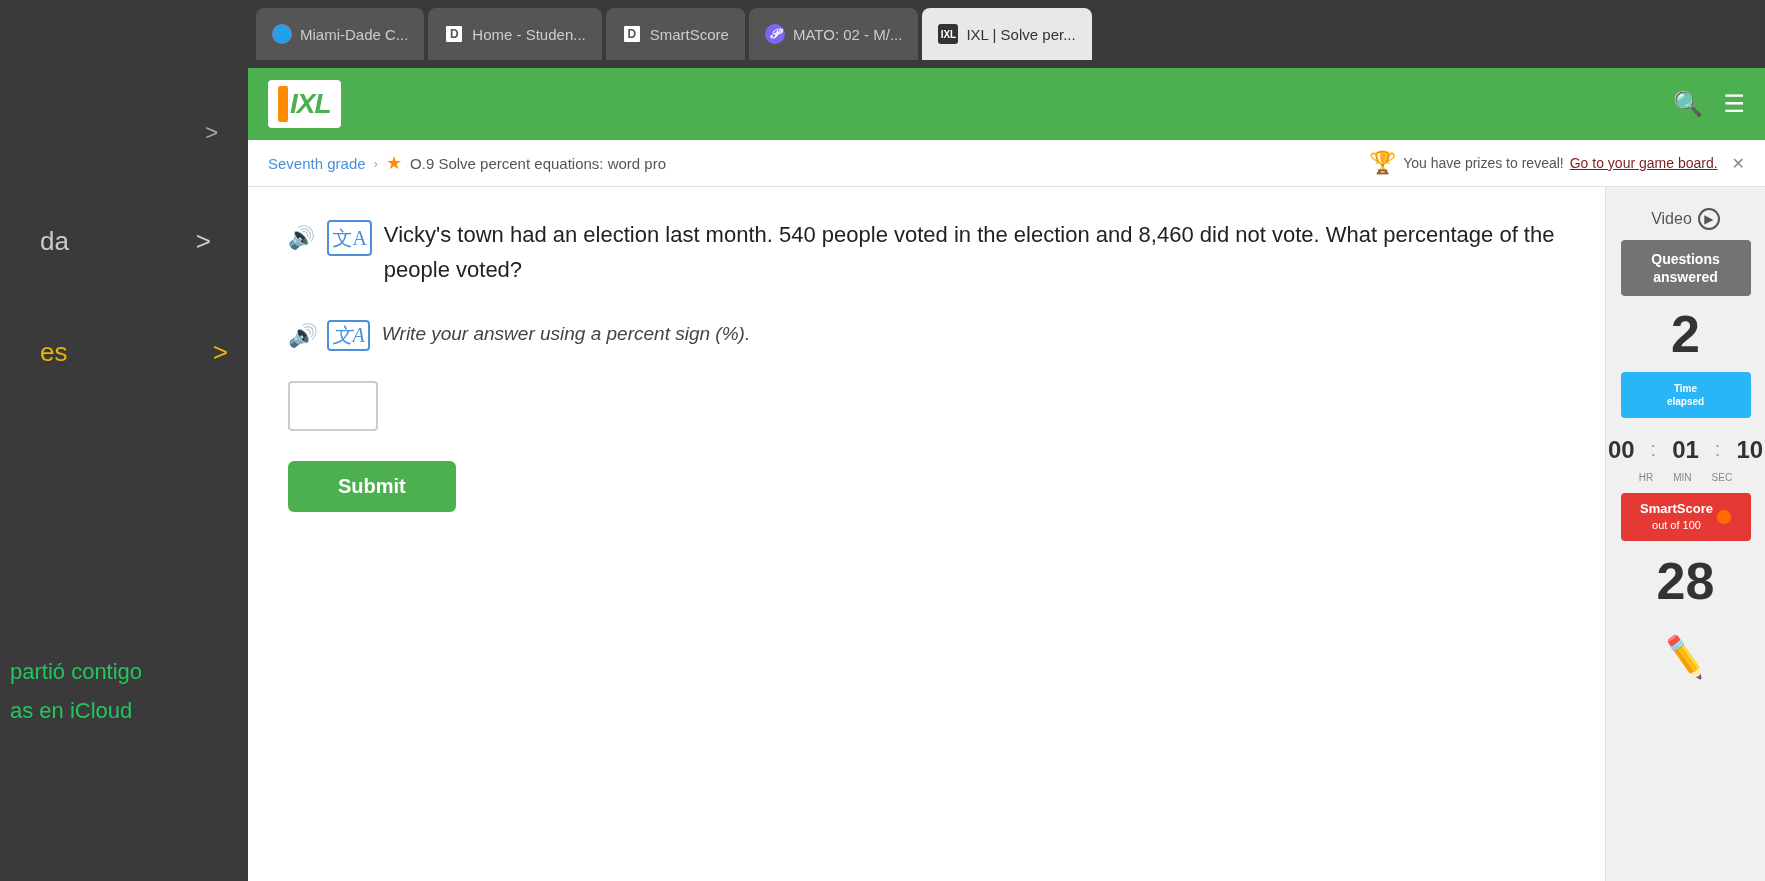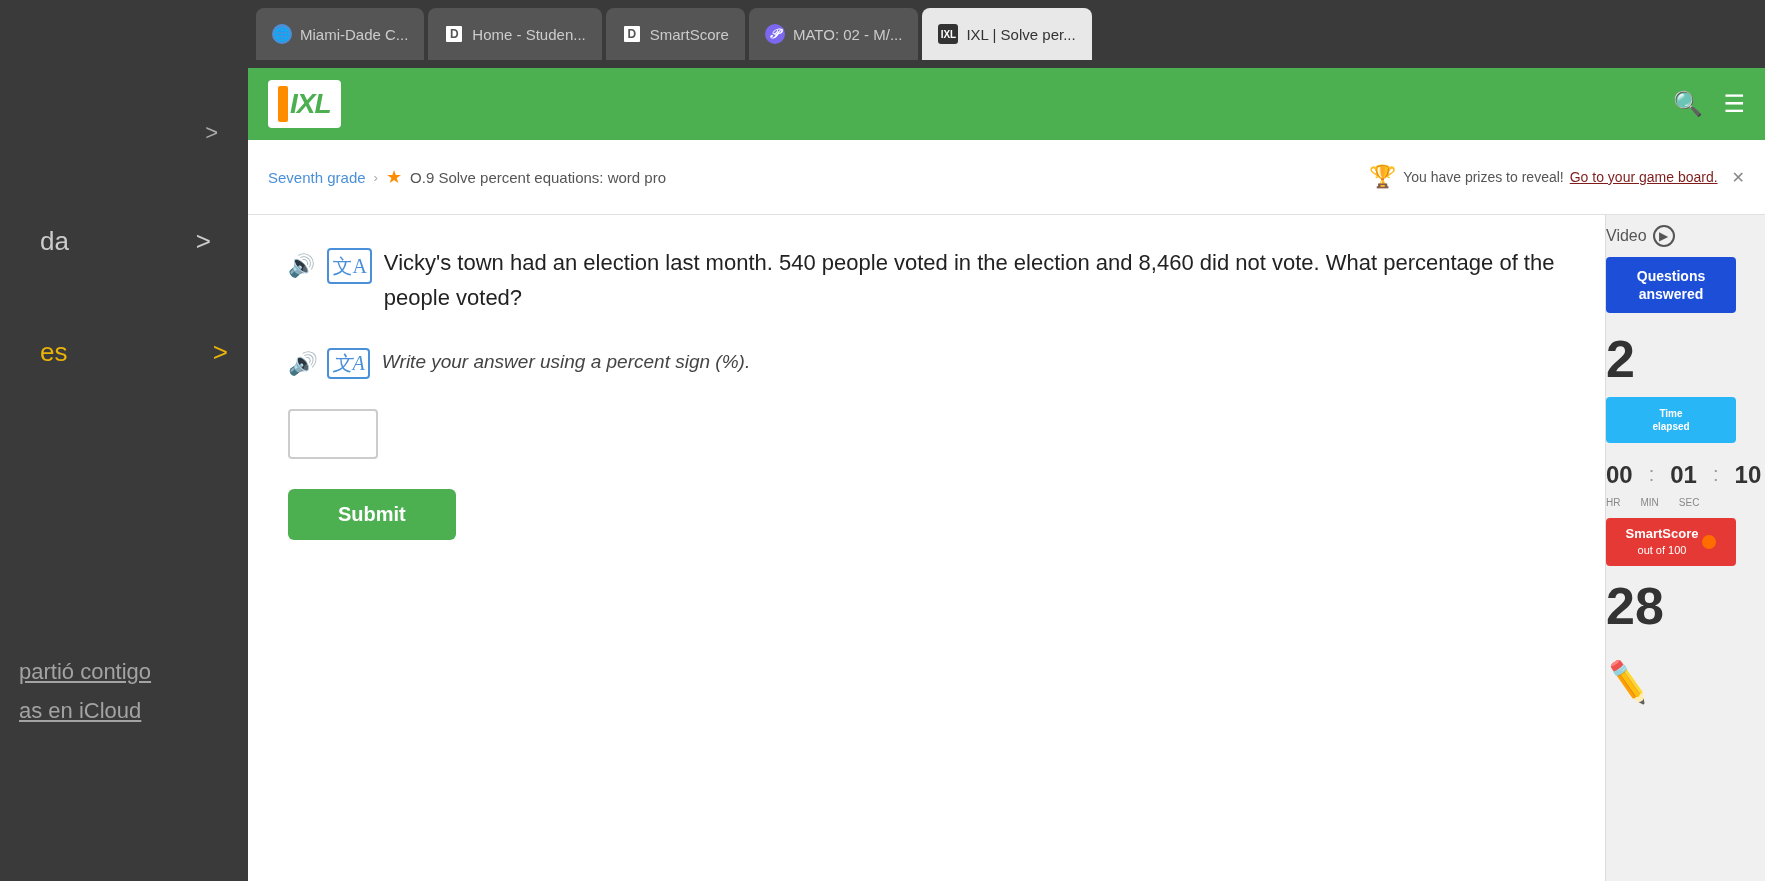--- a/index.html
+++ b/index.html
@@ -47,25 +47,24 @@
       align-items: center;
       justify-content: space-between;
       width: 100%;
       padding: 0 20px 0 40px;
       color: #eab308;
       font-size: 26px;
     }
     .sidebar-text-bottom {
       position: absolute;
       bottom: 150px;
-      left: 19px;
-      color: #a3a3a3;
+      left: 10px;
+      color: #22c55e;
       font-size: 22px;
       line-height: 1.8;
-      text-decoration: underline;
     }
 
     
     .browser-tabs {
       position: absolute;
       top: 0;
       left: 248px;
       right: 0;
       height: 68px;
       background: #3a3a3a;
@@ -178,21 +177,21 @@
     }
     .header-icon {
       font-size: 24px;
       cursor: pointer;
       color: white;
     }
 
     
     .breadcrumb-bar {
       background: white;
-      padding: 24px 20px;
+      padding: 10px 20px;
       display: flex;
       align-items: center;
       gap: 8px;
       font-size: 15px;
       color: #555;
       border-bottom: 1px solid #e0e0e0;
       flex-shrink: 0;
     }
     .breadcrumb-link {
       color: #4a90d9;
@@ -299,22 +298,22 @@
       padding: 14px 50px;
       cursor: pointer;
     }
 
     
     .right-panel {
       width: 160px;
       background: #f0f0f0;
       display: flex;
       flex-direction: column;
-      align-items: flex-start;
-      padding-top: 10px;
+      align-items: center;
+      padding-top: 21px;
       flex-shrink: 0;
       border-left: 1px solid #ddd;
     }
     .video-btn {
       display: flex;
       align-items: center;
       gap: 6px;
       font-size: 16px;
       color: #555;
       cursor: pointer;
@@ -324,30 +323,30 @@
       width: 22px;
       height: 22px;
       border: 2px solid #555;
       border-radius: 50%;
       display: flex;
       align-items: center;
       justify-content: center;
       font-size: 12px;
     }
     .questions-answered-box {
-      background: #1d4ed8;
+      background: #737373;
       color: white;
       text-align: center;
       padding: 10px 12px;
       border-radius: 4px;
       width: 130px;
       font-size: 14px;
       font-weight: bold;
       line-height: 1.3;
-      margin-bottom: 8px;
+      margin-bottom: 0;
     }
     .questions-count {
       font-size: 52px;
       font-weight: bold;
       color: #333;
       text-align: center;
       margin: 8px 0;
     }
     .time-elapsed-box {
       background: #29b6f6;

